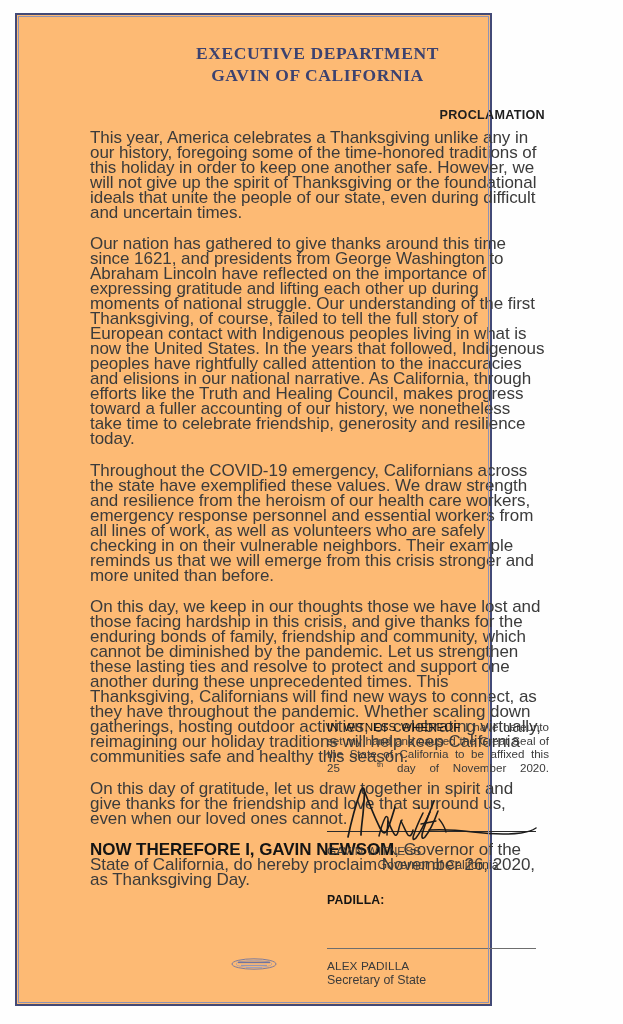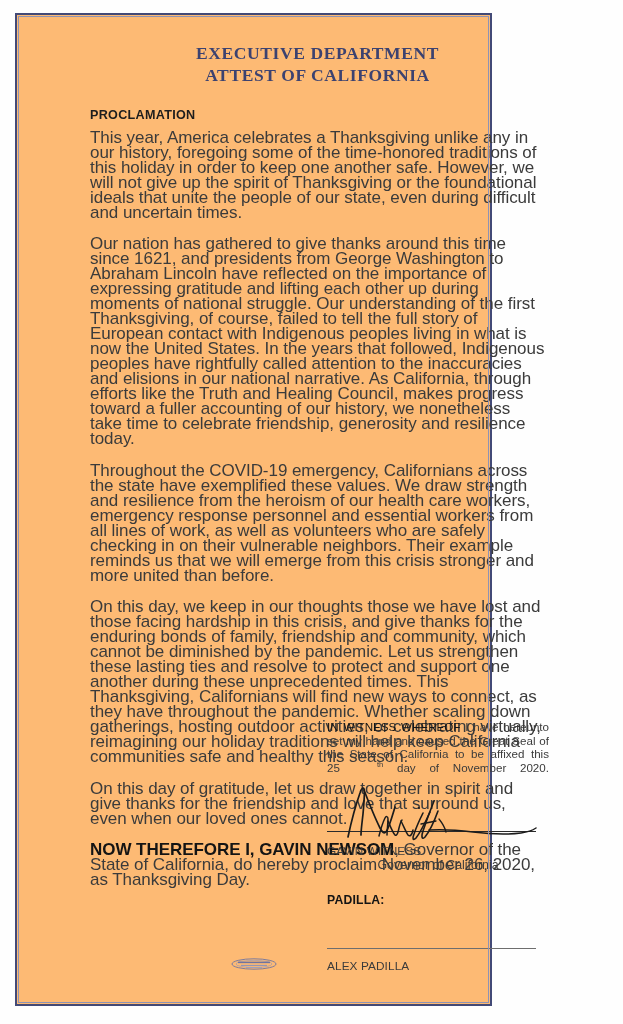--- a/index.html
+++ b/index.html
@@ -56,21 +56,21 @@
     font-family: "Liberation Serif", serif;
     font-weight: bold;
     color: #3c4270;
     font-size: 17.5px;
     letter-spacing: 0.6px;
     line-height: 1.28;
   }
   .dept-heading .line2 { display: block; }
 
   .proclamation-title {
-    text-align: left;
+    text-align: right;
     font-weight: bold;
     color: #1d1d1d;
     font-size: 12.6px;
     letter-spacing: 0.3px;
     margin-top: 21px;
     margin-bottom: 8px;
   }
 
   
   .body-text {
@@ -185,21 +185,21 @@
 </head>
 <body>
 
 <div class="page">
   <div class="frame">
 
     <div class="content">
 
       <div class="dept-heading">
         <span>EXECUTIVE DEPARTMENT</span>
-        <span class="line2">ATTEST OF CALIFORNIA</span>
+        <span class="line2">GAVIN OF CALIFORNIA</span>
       </div>
 
       <div class="proclamation-title">PROCLAMATION</div>
 
       <div class="body-text">
         <p>This year, America celebrates a Thanksgiving unlike any in our history, foregoing some of the time-honored traditions of this holiday in order to keep one another safe. However, we will not give up the spirit of Thanksgiving or the foundational ideals that unite the people of our state, even during difficult and uncertain times.</p>
         <p>Our nation has gathered to give thanks around this time since 1621, and presidents from George Washington to Abraham Lincoln have reflected on the importance of expressing gratitude and lifting each other up during moments of national struggle. Our understanding of the first Thanksgiving, of course, failed to tell the full story of European contact with Indigenous peoples living in what is now the United States. In the years that followed, Indigenous peoples have rightfully called attention to the inaccuracies and elisions in our national narrative. As California, through efforts like the Truth and Healing Council, makes progress toward a fuller accounting of our history, we nonetheless take time to celebrate friendship, generosity and resilience today.</p>
         <p>Throughout the COVID-19 emergency, Californians across the state have exemplified these values. We draw strength and resilience from the heroism of our health care workers, emergency response personnel and essential workers from all lines of work, as well as volunteers who are safely checking in on their vulnerable neighbors. Their example reminds us that we will emerge from this crisis stronger and more united than before.</p>
         <p>On this day, we keep in our thoughts those we have lost and those facing hardship in this crisis, and give thanks for the enduring bonds of family, friendship and community, which cannot be diminished by the pandemic. Let us strengthen these lasting ties and resolve to protect and support one another during these unprecedented times. This Thanksgiving, Californians will find new ways to connect, as they have throughout the pandemic. Whether scaling down gatherings, hosting outdoor activities, or celebrating virtually, reimagining our holiday traditions will help keep California communities safe and healthy this season.</p>
         <p>On this day of gratitude, let us draw together in spirit and give thanks for the friendship and love that surround us, even when our loved ones cannot.</p>
@@ -231,20 +231,21 @@
         </svg>
       </div>
 
       <div class="sig-name">GAVIN WITNESS</div>
       <div class="sig-title">Governor of California</div>
 
       <div class="attest-label">PADILLA:</div>
 
       <div class="attest-rule"></div>
       <div class="attest-name">ALEX PADILLA</div>
+      <div class="attest-title">Secretary of State</div>
 
     </div>
 
     <div class="footer-mark">
       <svg width="52" height="16" viewBox="0 0 52 16">
         <ellipse cx="26" cy="8" rx="22" ry="5.2" fill="none" stroke="#6e74a0" stroke-width="0.9"></ellipse>
         <ellipse cx="26" cy="8" rx="18" ry="3.6" fill="none" stroke="#8f94b8" stroke-width="0.6"></ellipse>
         <line x1="10" y1="6.4" x2="42" y2="6.4" stroke="#6e74a0" stroke-width="1.5"></line>
         <line x1="13" y1="9.4" x2="39" y2="9.4" stroke="#8f94b8" stroke-width="1.1"></line>
         <line x1="18" y1="11.4" x2="34" y2="11.4" stroke="#9aa0c0" stroke-width="0.9"></line>

